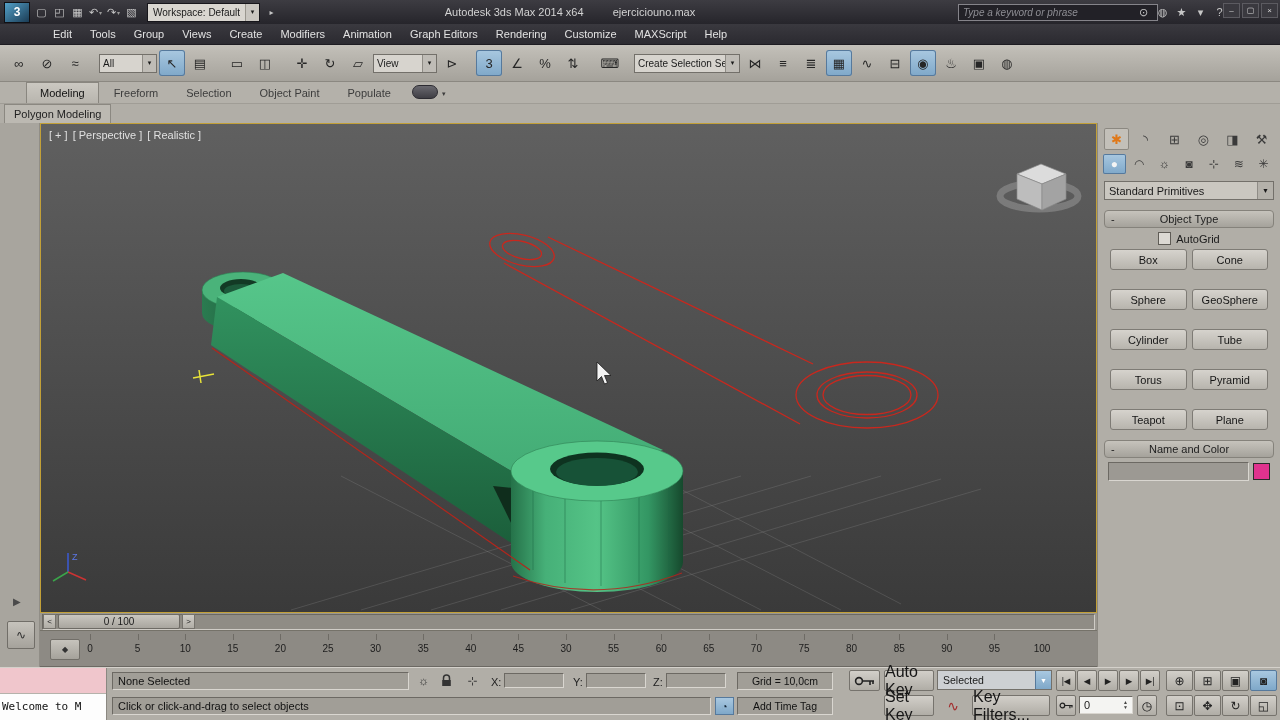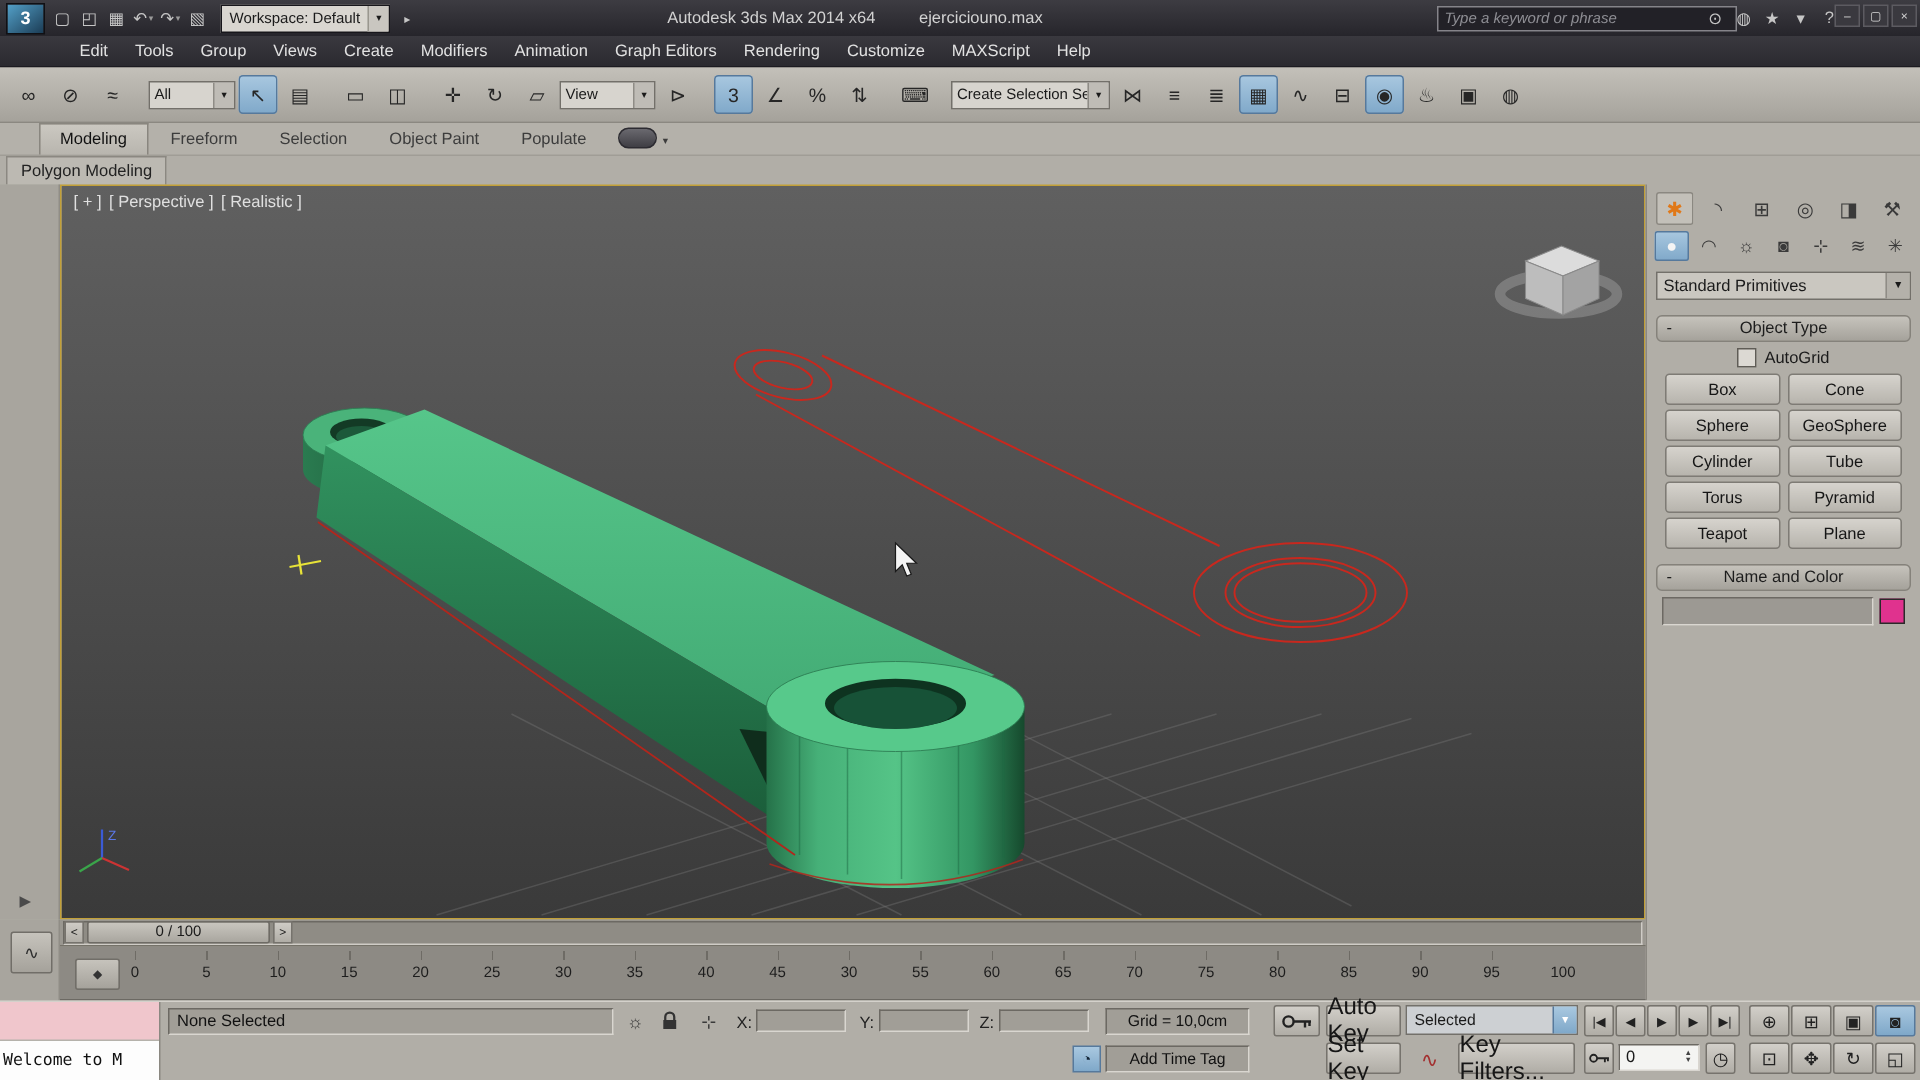--- a/index.html
+++ b/index.html
@@ -61,21 +61,21 @@
   .pcat{width:23px;height:20px;display:flex;align-items:center;justify-content:center;font-size:12px;color:#3a3a3a;border-radius:2px}
   .pcat.active{background:linear-gradient(#a9c8e0,#7fa8c9);box-shadow:inset 0 0 0 1px #56799c;color:#f4f4f4}
   .pdd{height:19px;margin:2px 2px 10px;background:#cac7c0;border:1px solid #73706a;display:flex;align-items:center;font-size:11px;box-sizing:border-box}
   .pdd-value{flex:1;padding:0 4px;white-space:nowrap;overflow:hidden}
   .pdd-arrow{width:15px;height:100%;background:#b4b1aa;border-left:1px solid #8f8c86;font-size:7px;display:flex;align-items:center;justify-content:center}
   .rollout{margin:0 2px 10px}
   .rhead{height:16px;background:linear-gradient(#c6c3bc,#a5a29b);border:1px solid #85827b;border-radius:4px;display:flex;align-items:center;justify-content:center;position:relative;font-size:11px;color:#1d1d1d}
   .rminus{position:absolute;left:6px}
   .agrow{display:flex;align-items:center;justify-content:center;gap:5px;height:21px;font-size:11px}
   .chk{width:11px;height:11px;background:#dcd9d3;border:1px solid #5f5c56}
-  .ogrid{display:grid;grid-template-columns:1fr 1fr;gap:3px 5px;padding:0 6px}
+  .ogrid{display:grid;grid-template-columns:1fr 1fr;gap:19px 5px;padding:0 6px}
   .obtn{height:19px;background:linear-gradient(#d6d3cd,#b7b4ad);border:1px solid #7e7b75;border-radius:3px;display:flex;align-items:center;justify-content:center;font-size:11px;color:#161616}
   .ncrow{display:flex;gap:4px;align-items:center;padding:4px 4px 0}
   .nfield{flex:1;height:17px;background:#9c9993;border:1px solid;border-color:#6c6963 #d9d6d0 #d9d6d0 #6c6963}
   .swatch{width:15px;height:15px;background:var(--swatch-pink,#e0328e);border:1px solid #2a2a2a}
 
   
   #timeslider{left:40px;top:613px;width:1057px;height:18px;background:#9a9790;border-bottom:1px solid #757269;display:flex;align-items:center;padding:0 2px;box-sizing:border-box}
   .ts-track{position:relative;flex:1;height:14px;background:#8f8c85;border:1px solid;border-color:#6c6963 #cfccc6 #cfccc6 #6c6963;display:flex;align-items:center}
   .ts-btn{width:11px;height:13px;background:linear-gradient(#cfccc6,#b0ada6);border:1px solid #76736d;font-size:8px;display:flex;align-items:center;justify-content:center;flex:none}
   .ts-handle{width:120px;height:13px;margin:16px 2px;background:linear-gradient(#c9c6bf,#a9a69f);border:1px solid #6e6b65;border-radius:2px;font-size:10px;display:flex;align-items:center;justify-content:center;flex:none}
@@ -458,20 +458,23 @@
           <circle cx="5" cy="6" r="3.4" fill="none" stroke="#222" stroke-width="1.6"></circle>
           <path d="M8.5,6 H20 M16,6 V10 M19,6 V9" stroke="#222" stroke-width="1.6" fill="none"></path>
         </svg>
     </div>
     <div class="rbtn" style="left:884px;top:2px;width:50px;height:21px">Auto Key</div>
     <div class="kfdd" style="left:937px;top:2px;width:115px;height:20px">
       <span class="val">Selected</span>
       <span class="arr">▼</span>
     </div>
 
+    <div class="field" style="left:112px;top:29px;width:599px;height:18px">
+      <span>Click or click-and-drag to select objects</span>
+    </div>
     <div class="timetag" style="left:715px;top:29px;width:19px;height:18px">◔</div>
     <div class="field center" style="left:737px;top:29px;width:96px;height:18px">
       <span>Add Time Tag</span>
     </div>
     <div class="rbtn" style="left:884px;top:27px;width:50px;height:21px">Set Key</div>
     <div class="sbtn" style="left:938px;top:27px;width:30px;height:21px;color:#a33030;font-size:14px">∿</div>
     <div class="rbtn" style="left:972px;top:27px;width:78px;height:21px">Key Filters...</div>
 
     <div id="playback">
         <div class="abtn">|◀</div>

